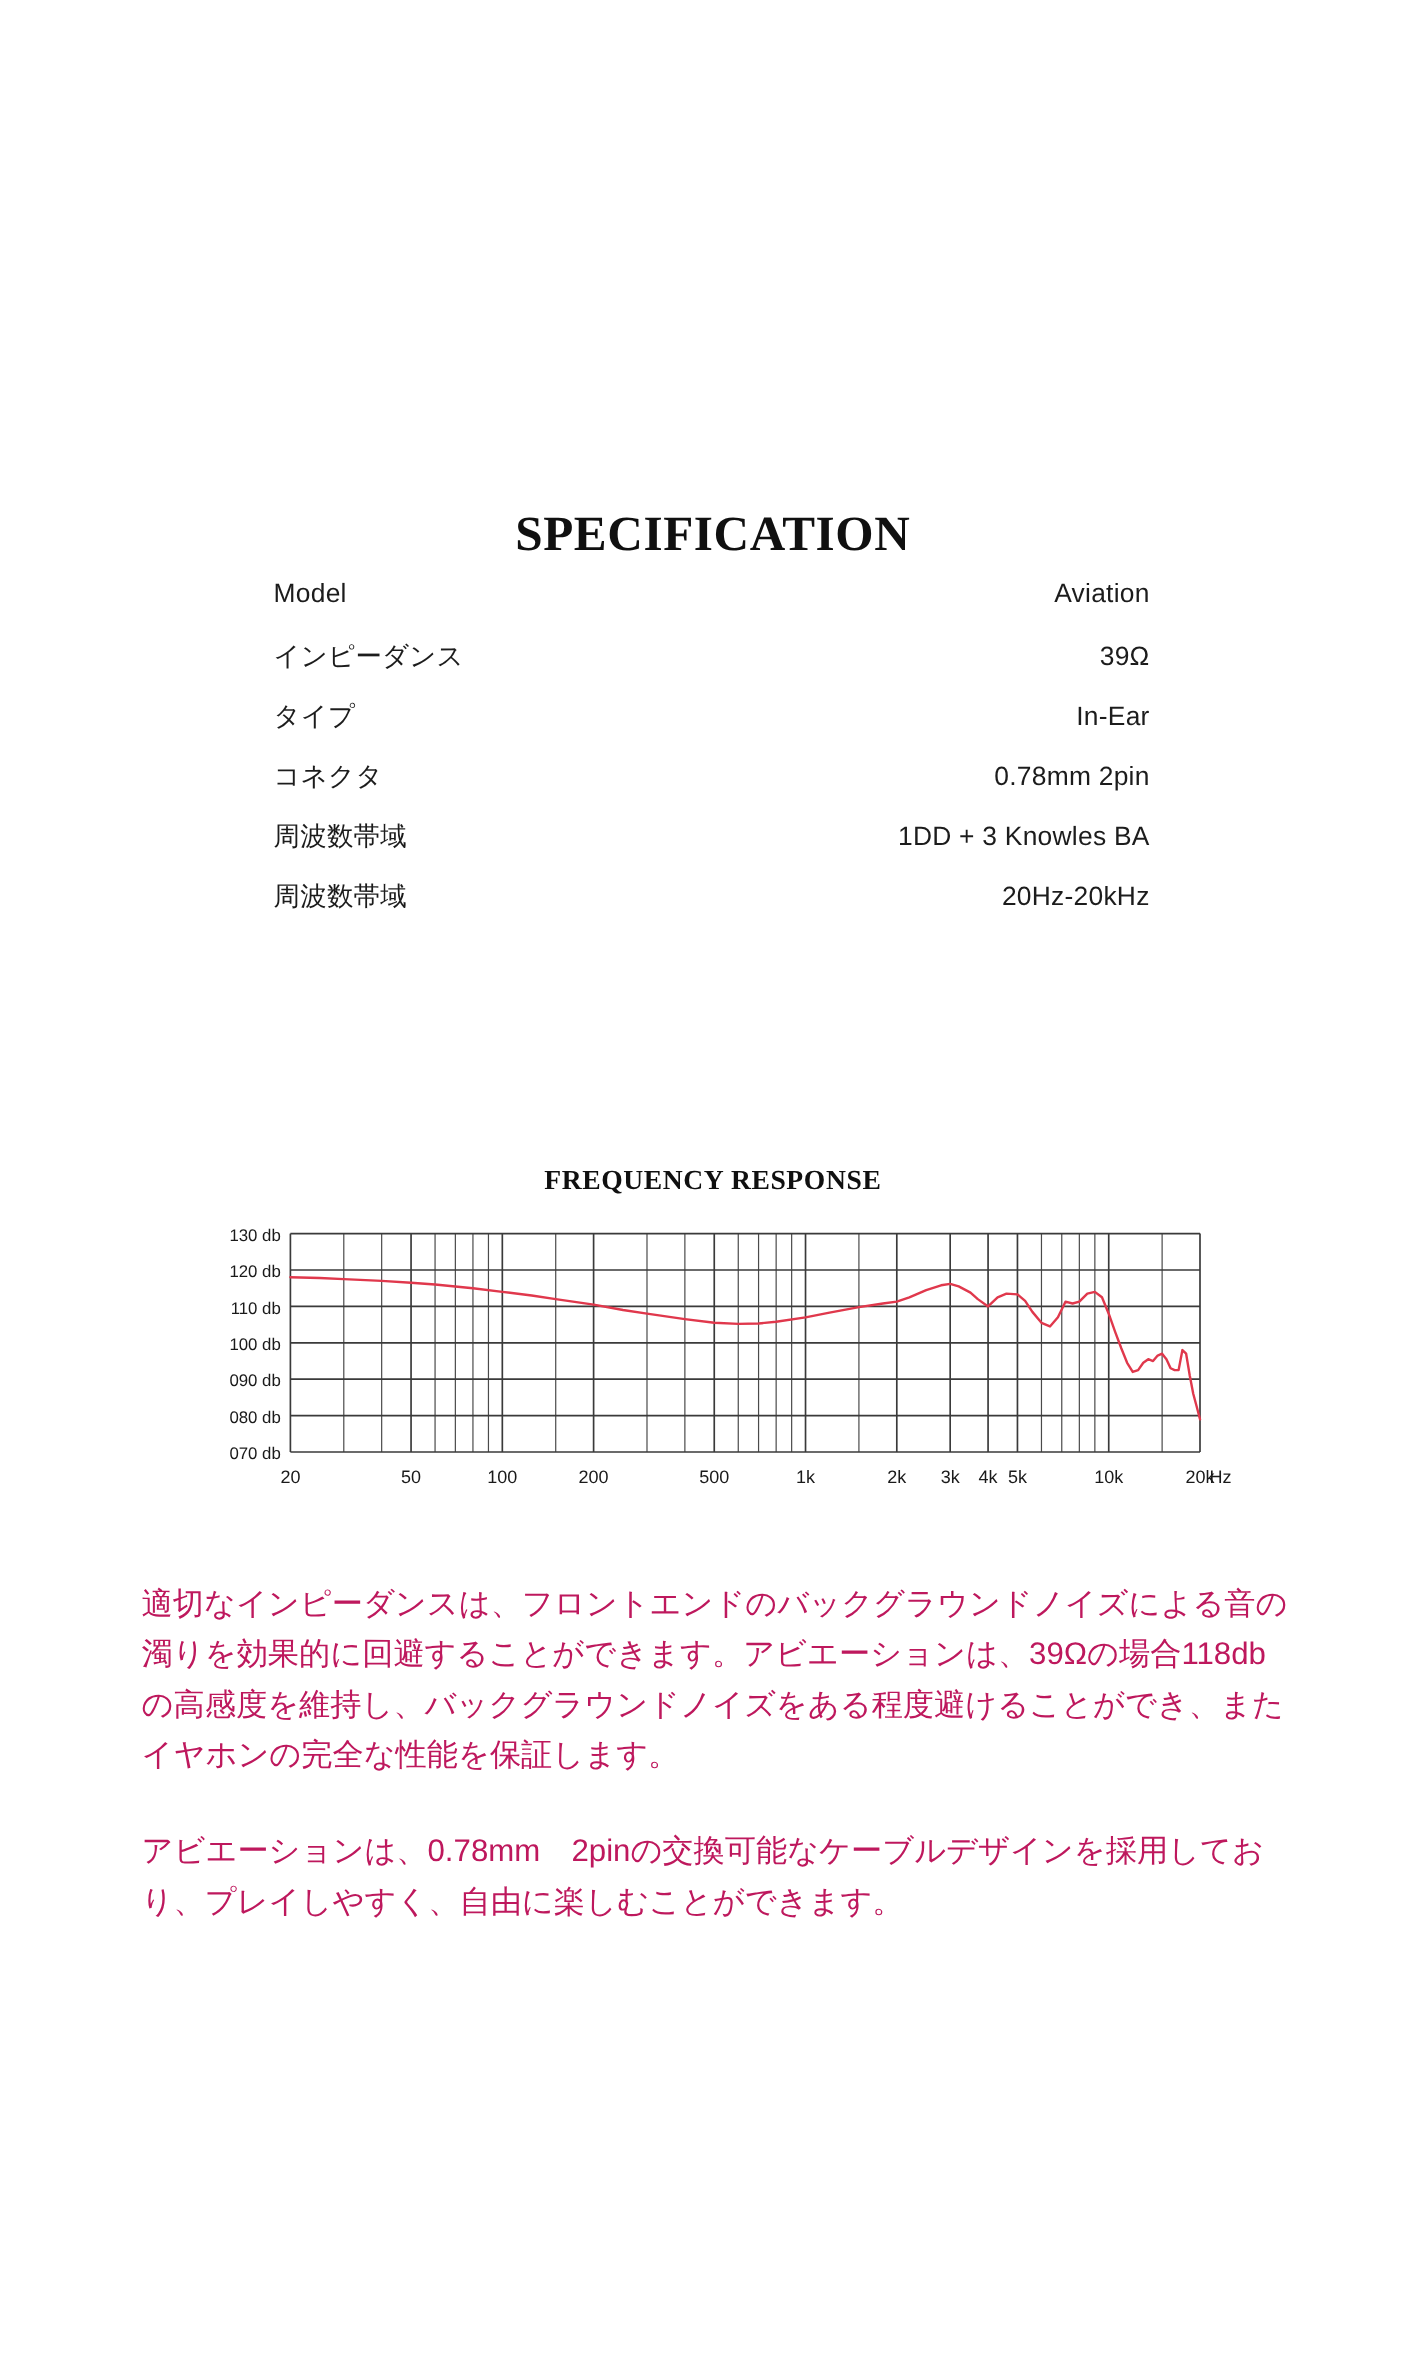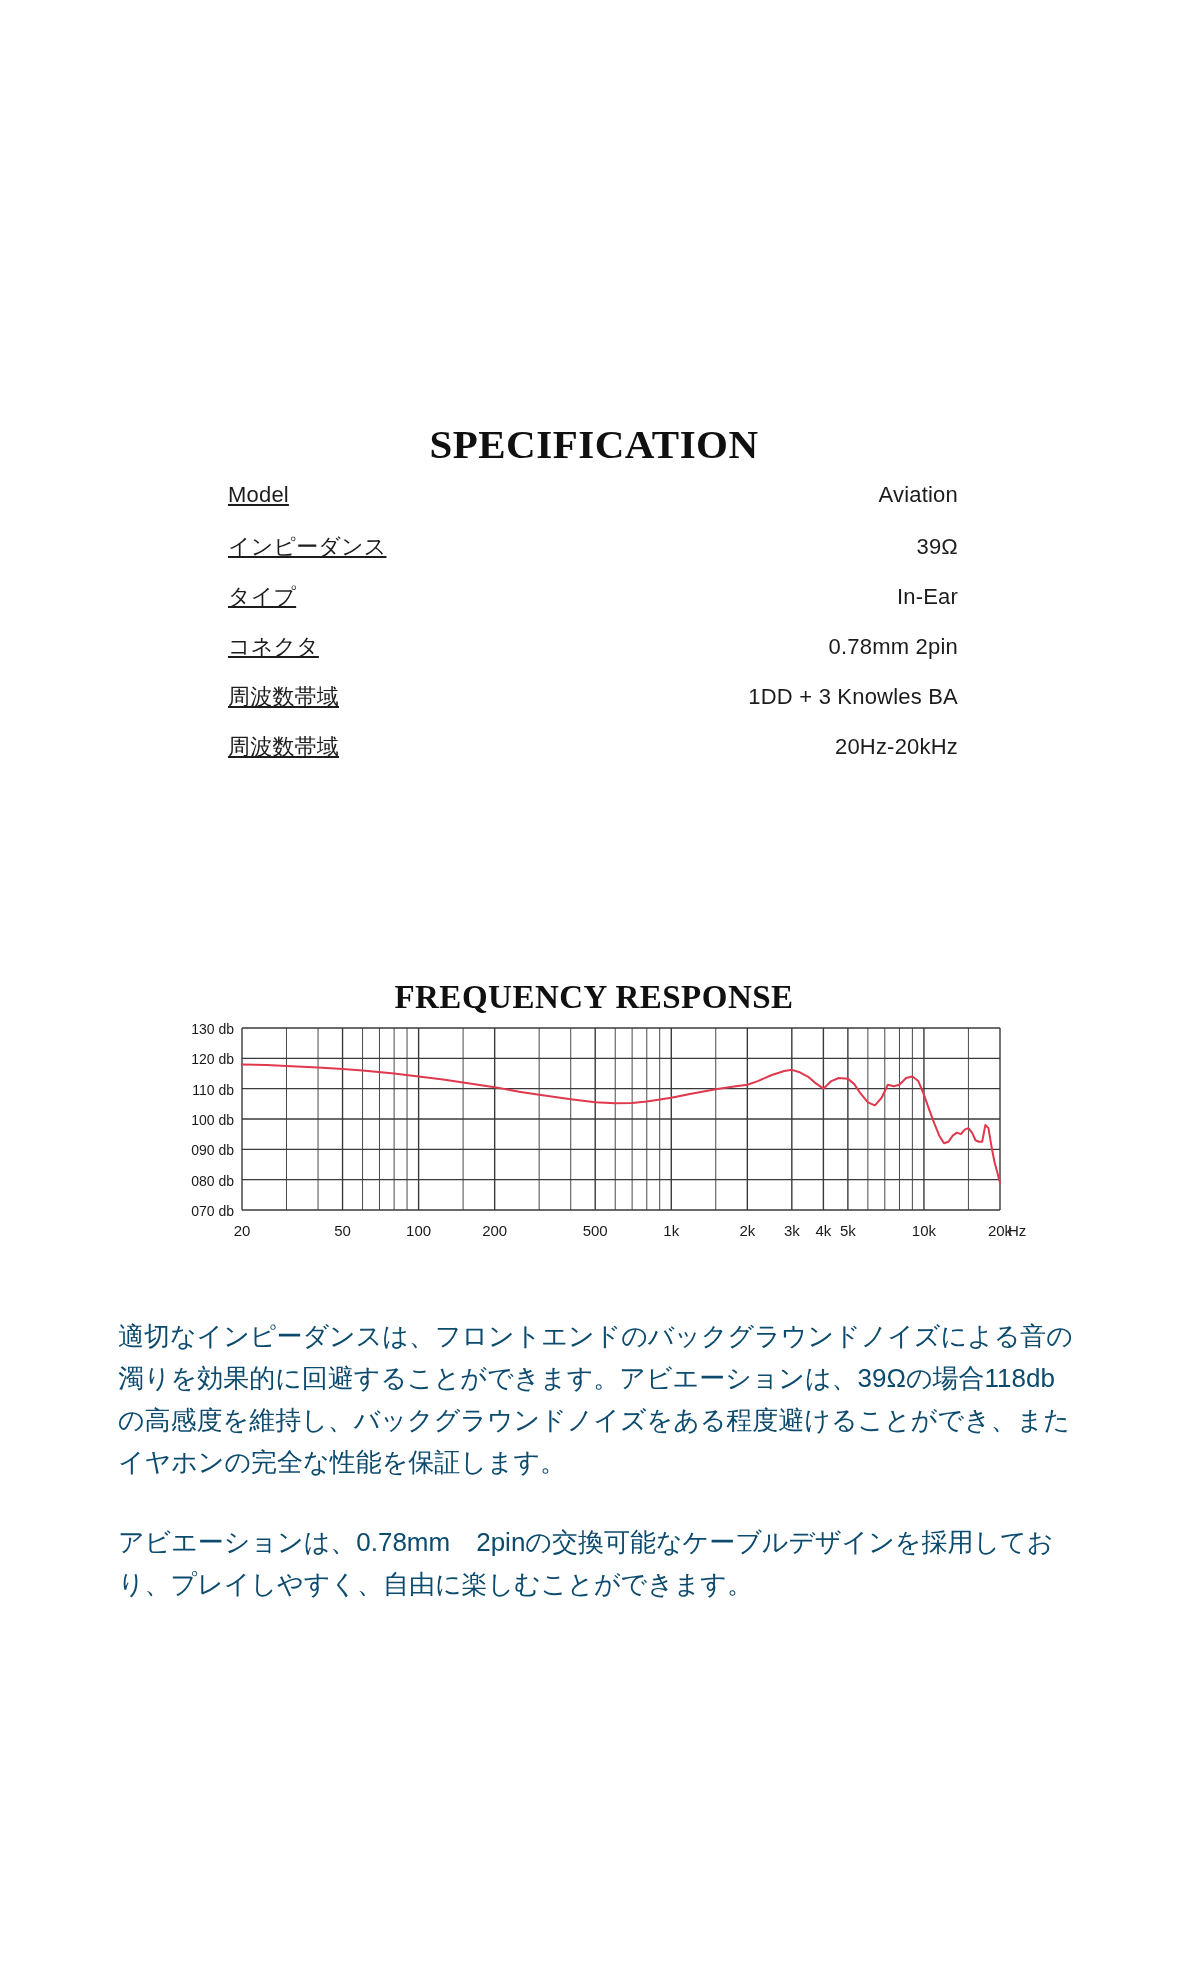--- a/index.html
+++ b/index.html
@@ -37,21 +37,21 @@
     left: 0;
     top: 393px;
     width: 1188px;
     font-size: 41px;
   }
   .fr-title {
     position: absolute;
     left: 0;
     top: 952px;
     width: 1188px;
-    font-size: 33px;
+    font-size: 23px;
   }
 
   
   .spec-table {
     position: absolute;
     left: 228px;
     top: 482px;
     width: 730px;
   }
   .spec-row {
@@ -59,21 +59,20 @@
     justify-content: space-between;
     align-items: baseline;
     height: 50px;
     font-size: 22px;
     color: #1c1c1c;
     letter-spacing: 0.2px;
   }
   .spec-label {
     text-align: right;
     white-space: nowrap;
-    text-decoration: underline;
   }
   .spec-value {
     text-align: center;
     white-space: nowrap;
   }
 
   
   .chart-wrap {
     position: absolute;
     left: 150px;
@@ -88,21 +87,21 @@
   
   .body-copy {
     position: absolute;
     left: 118px;
     top: 1315px;
     width: 960px;
   }
   .para {
     font-size: 26px;
     line-height: 42px;
-    color: #0c4a6e;
+    color: #be185d;
     margin: 0 0 38px 0;
     letter-spacing: 0px;
     text-align: left;
   }
 </style>
 </head>
 <body>
 
 <div class="page">
 

